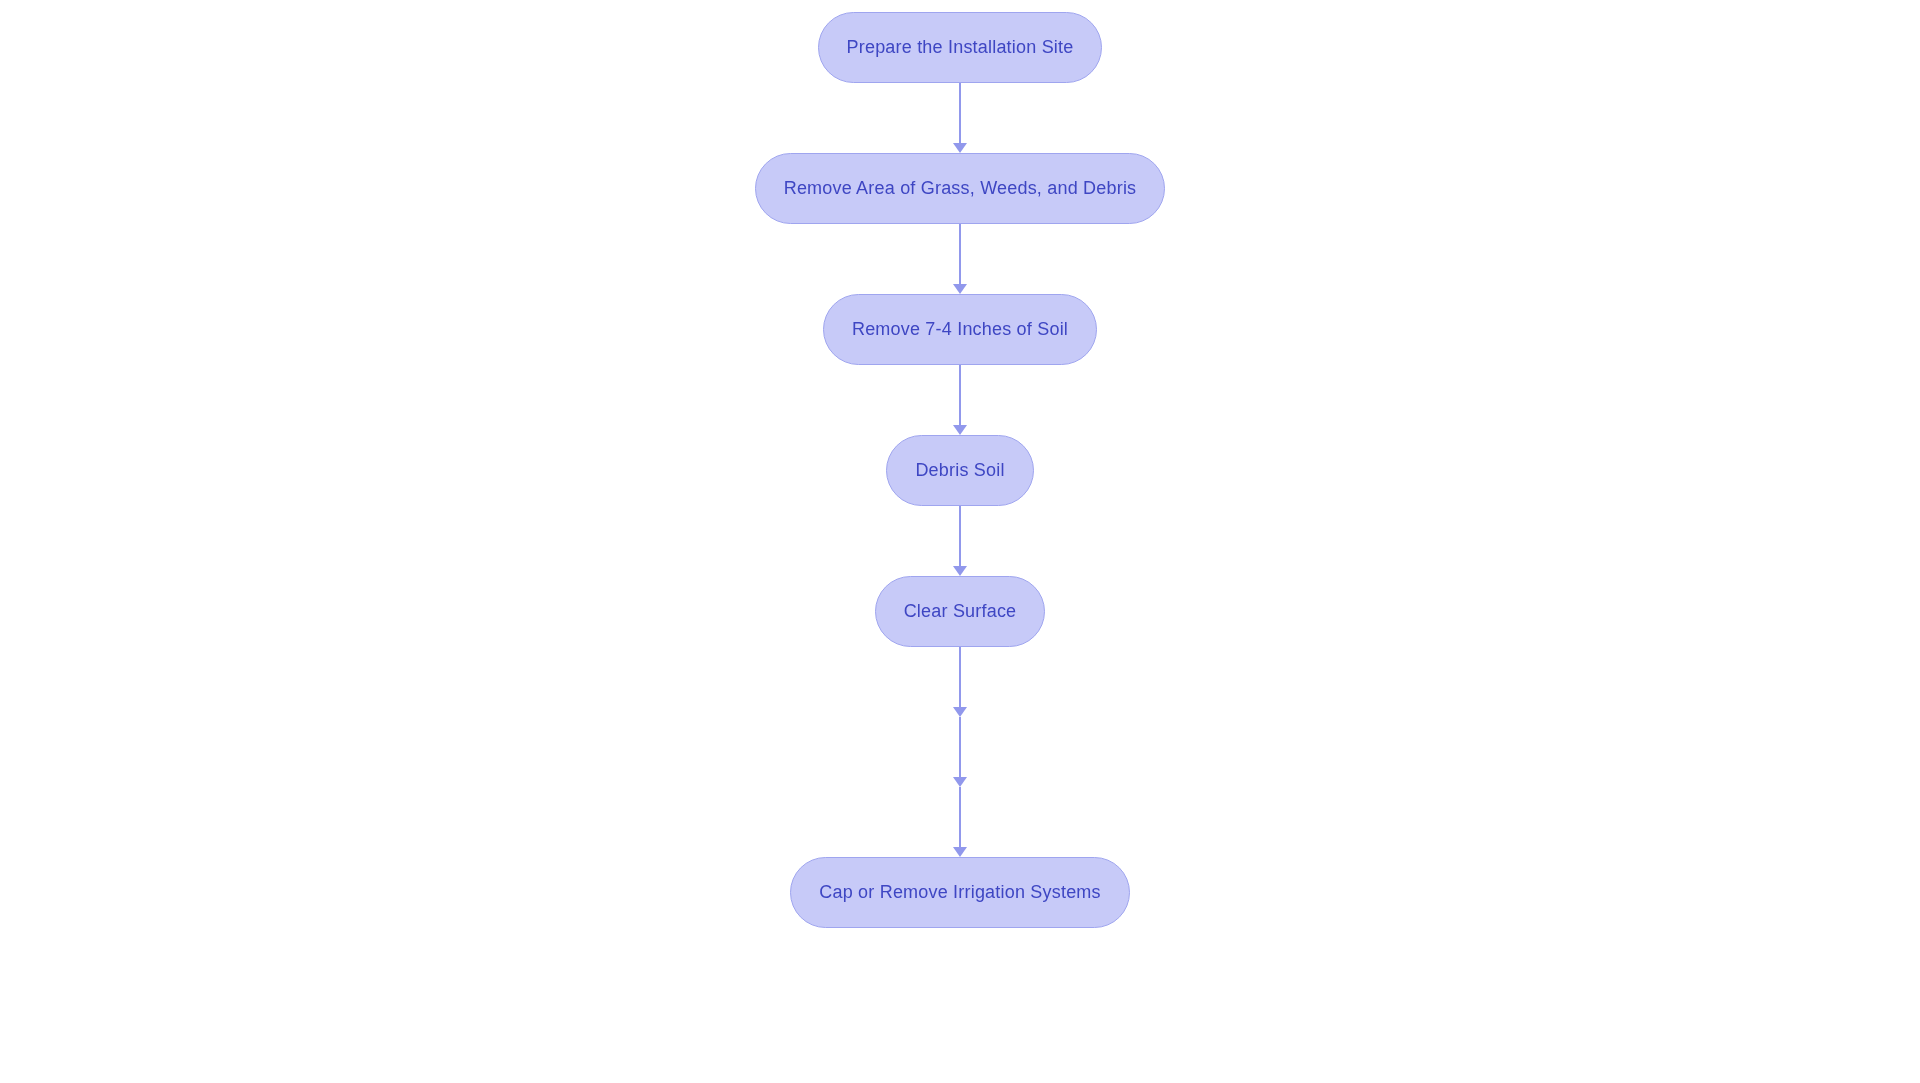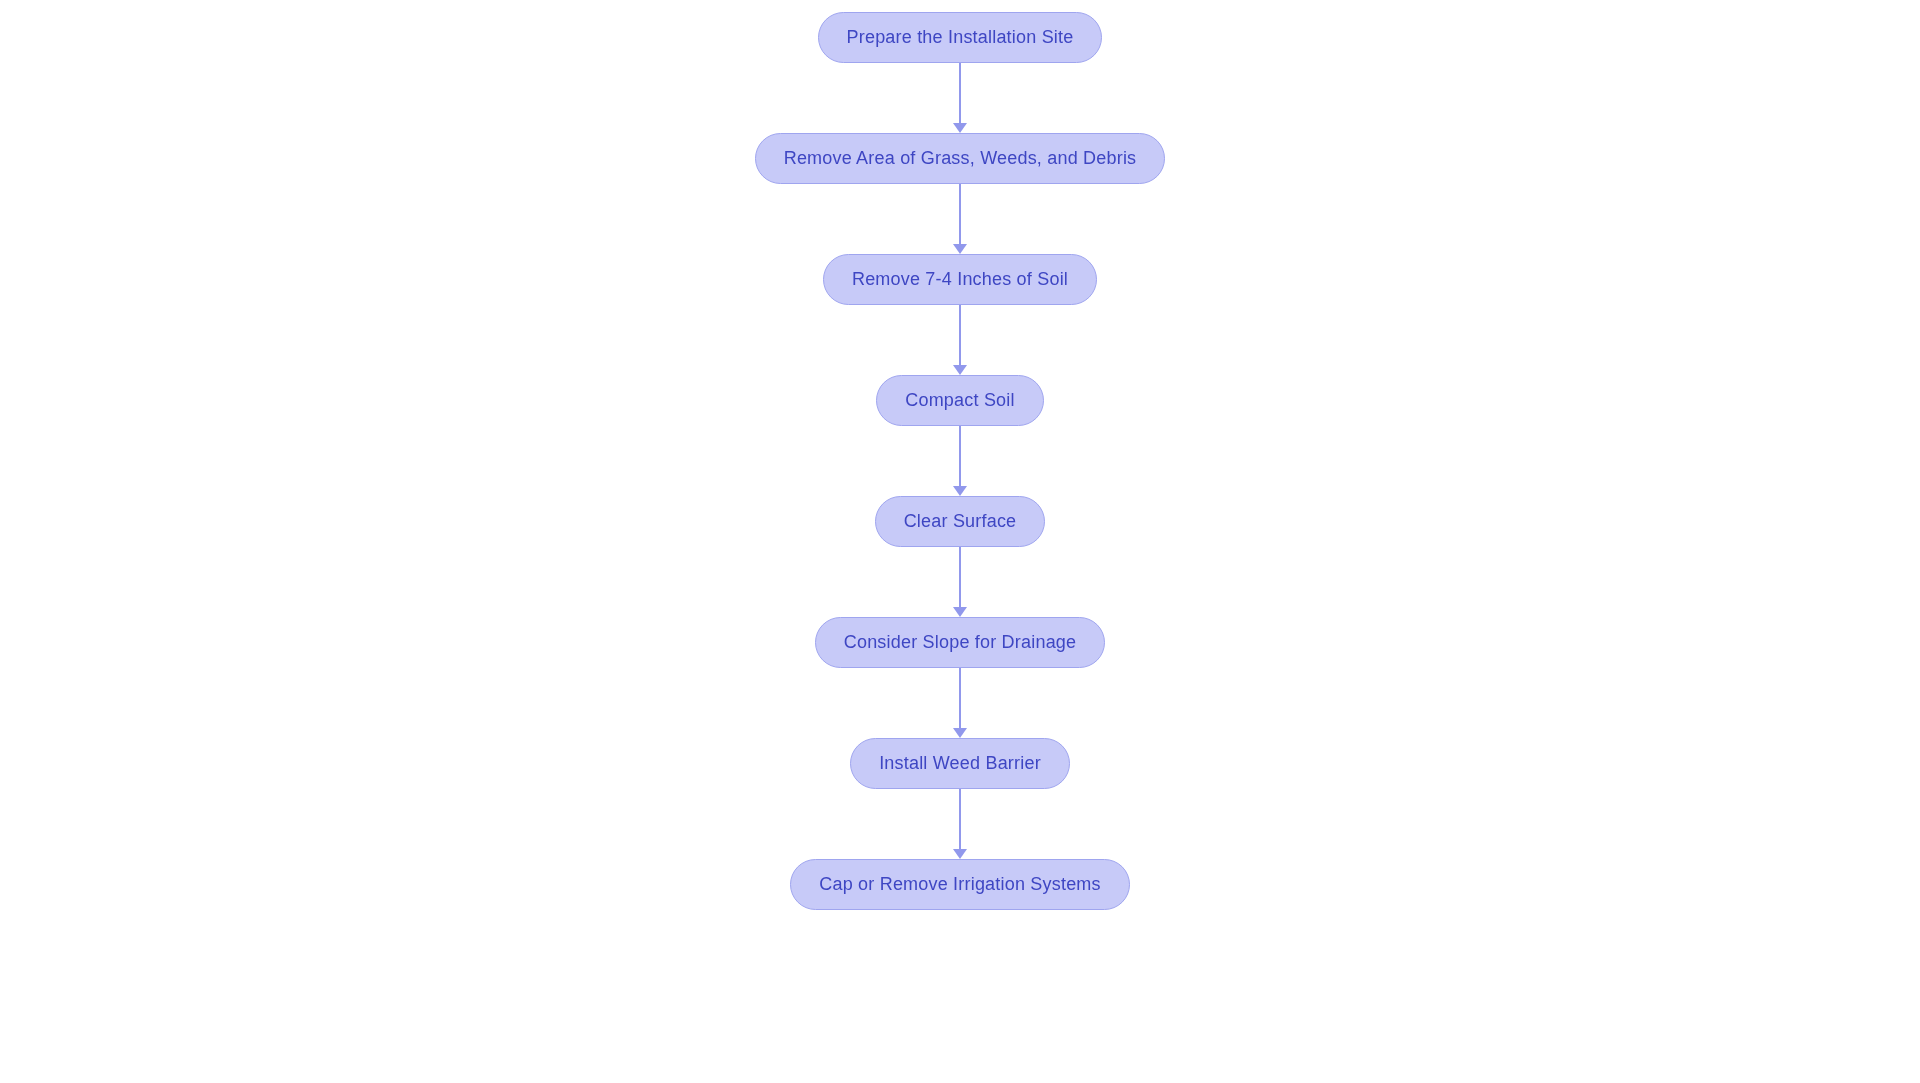--- a/index.html
+++ b/index.html
@@ -19,21 +19,21 @@
   }
   .flowchart {
     width: 1920px;
     height: 1083px;
     padding-top: 12px;
     display: flex;
     flex-direction: column;
     align-items: center;
   }
   .node {
-    height: 51px;
+    height: 71px;
     border-radius: 36px;
     background: var(--node-fill);
     border: 1.5px solid var(--node-border);
     display: flex;
     align-items: center;
     justify-content: center;
     padding: 0 28px;
     flex: 0 0 auto;
   }
   .node-label {
@@ -90,49 +90,43 @@
   <div class="node">
     <span class="node-label">Remove 7-4 Inches of Soil</span>
   </div>
 
   <div class="connector">
     <div class="line"></div>
     <div class="arrowhead"></div>
   </div>
 
   <div class="node">
-    <span class="node-label">Compact Soil</span>
+    <span class="node-label">Debris Soil</span>
   </div>
 
   <div class="connector">
     <div class="line"></div>
     <div class="arrowhead"></div>
   </div>
 
   <div class="node">
     <span class="node-label">Clear Surface</span>
   </div>
 
   <div class="connector">
     <div class="line"></div>
     <div class="arrowhead"></div>
   </div>
 
-  <div class="node">
-    <span class="node-label">Consider Slope for Drainage</span>
-  </div>
 
   <div class="connector">
     <div class="line"></div>
     <div class="arrowhead"></div>
   </div>
 
-  <div class="node">
-    <span class="node-label">Install Weed Barrier</span>
-  </div>
 
   <div class="connector">
     <div class="line"></div>
     <div class="arrowhead"></div>
   </div>
 
   <div class="node">
     <span class="node-label">Cap or Remove Irrigation Systems</span>
   </div>
 

